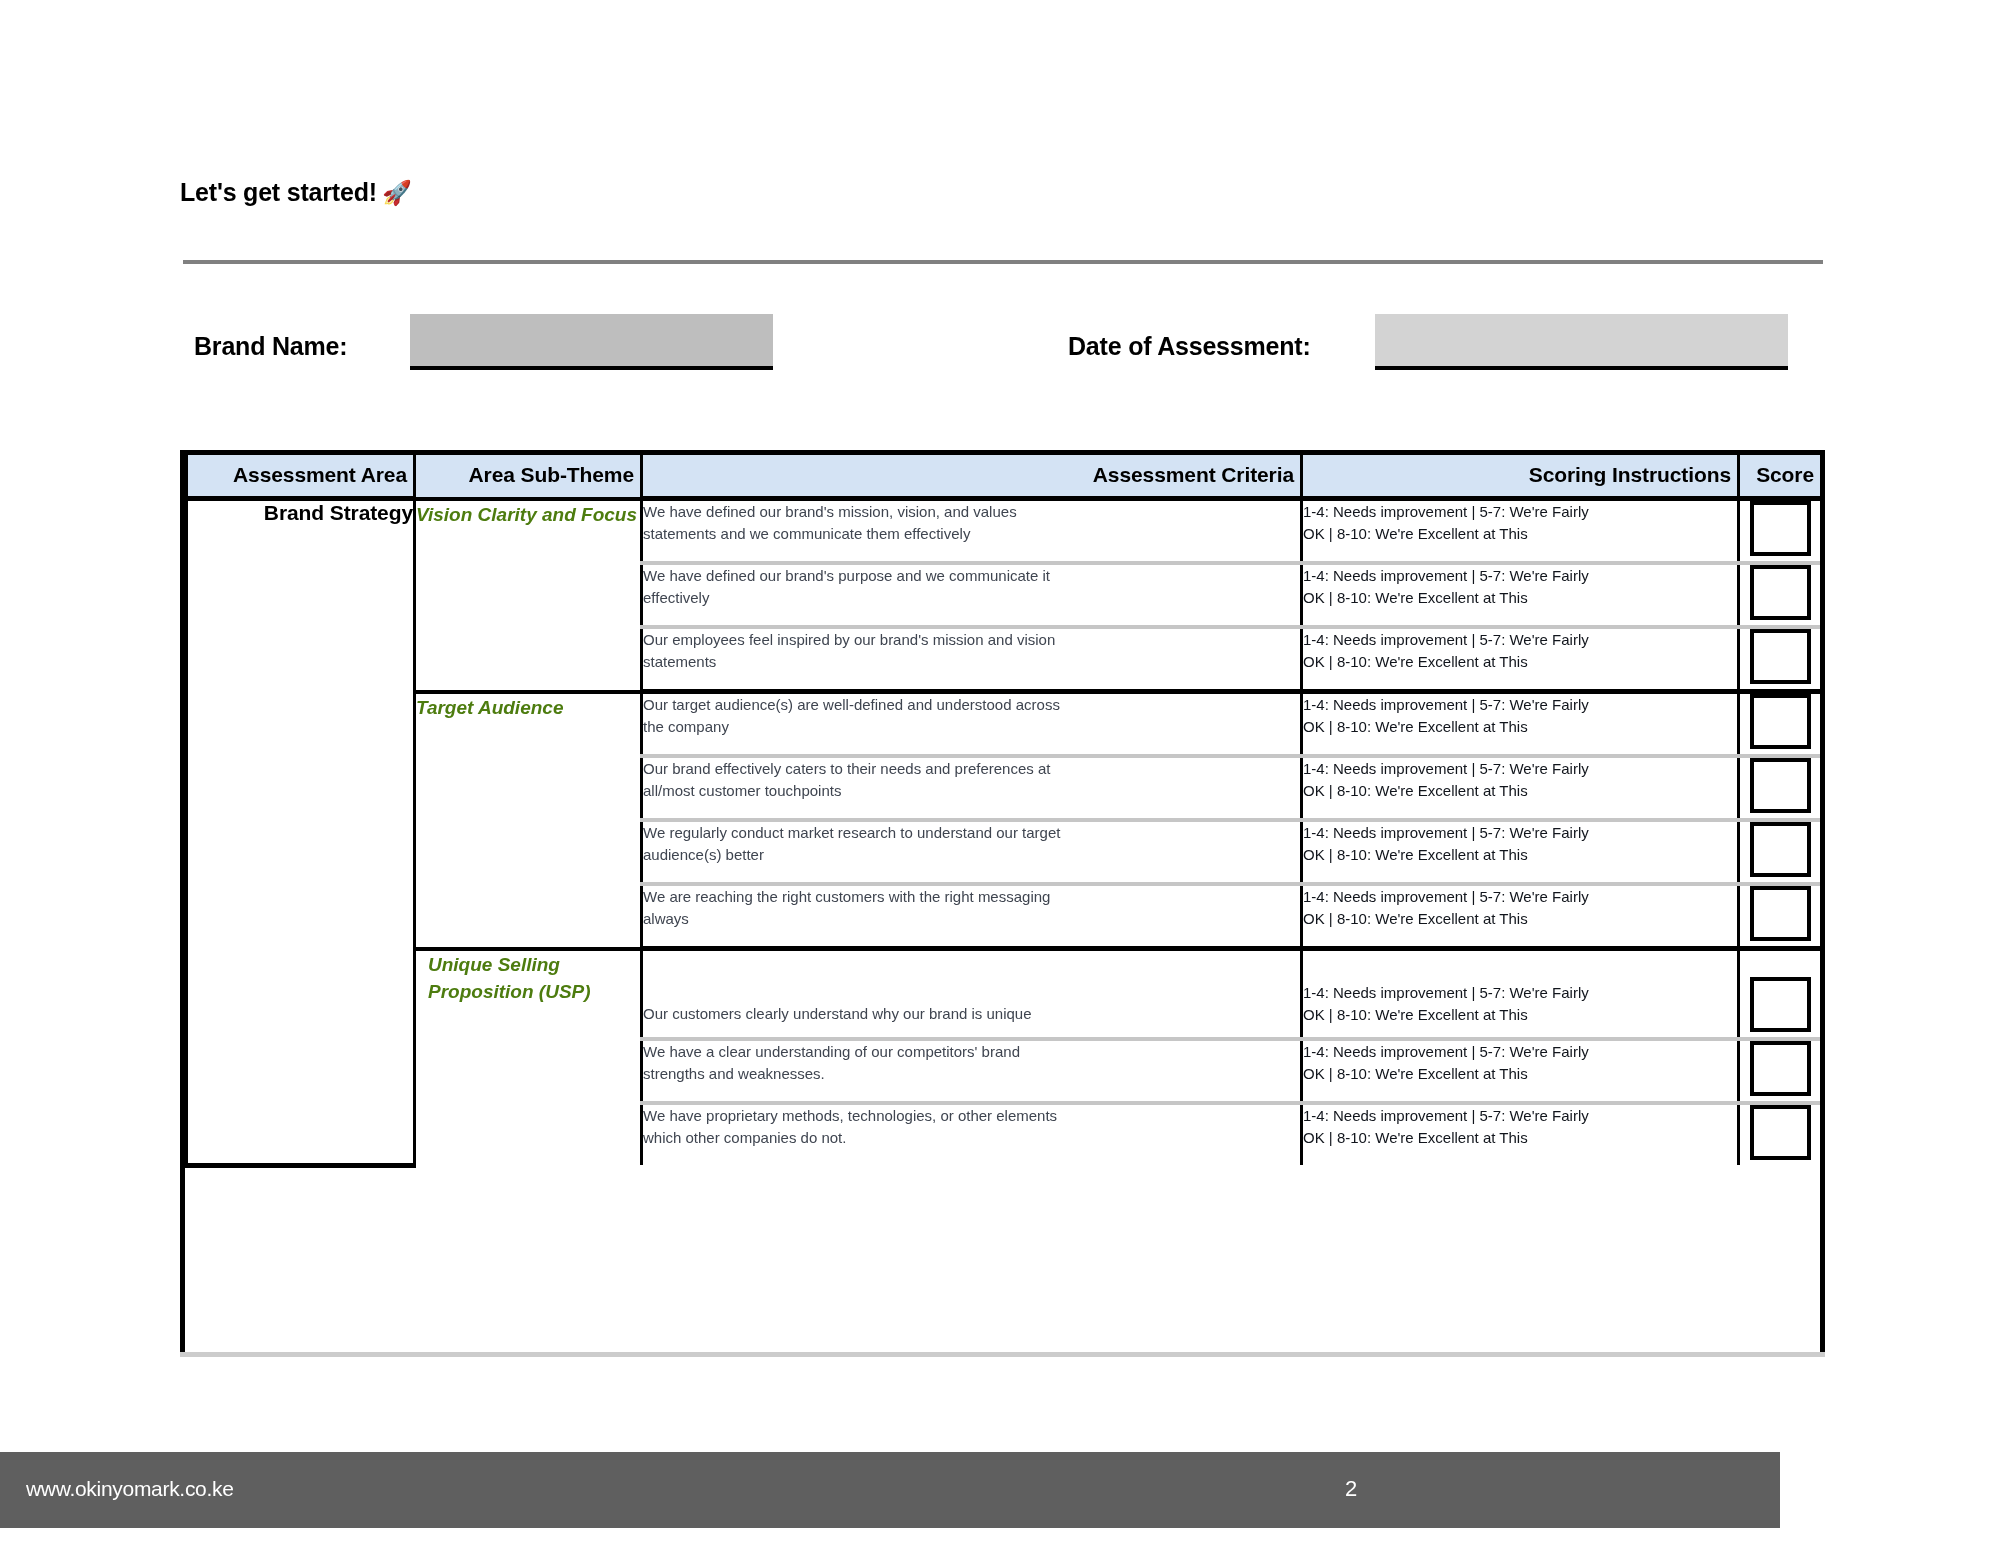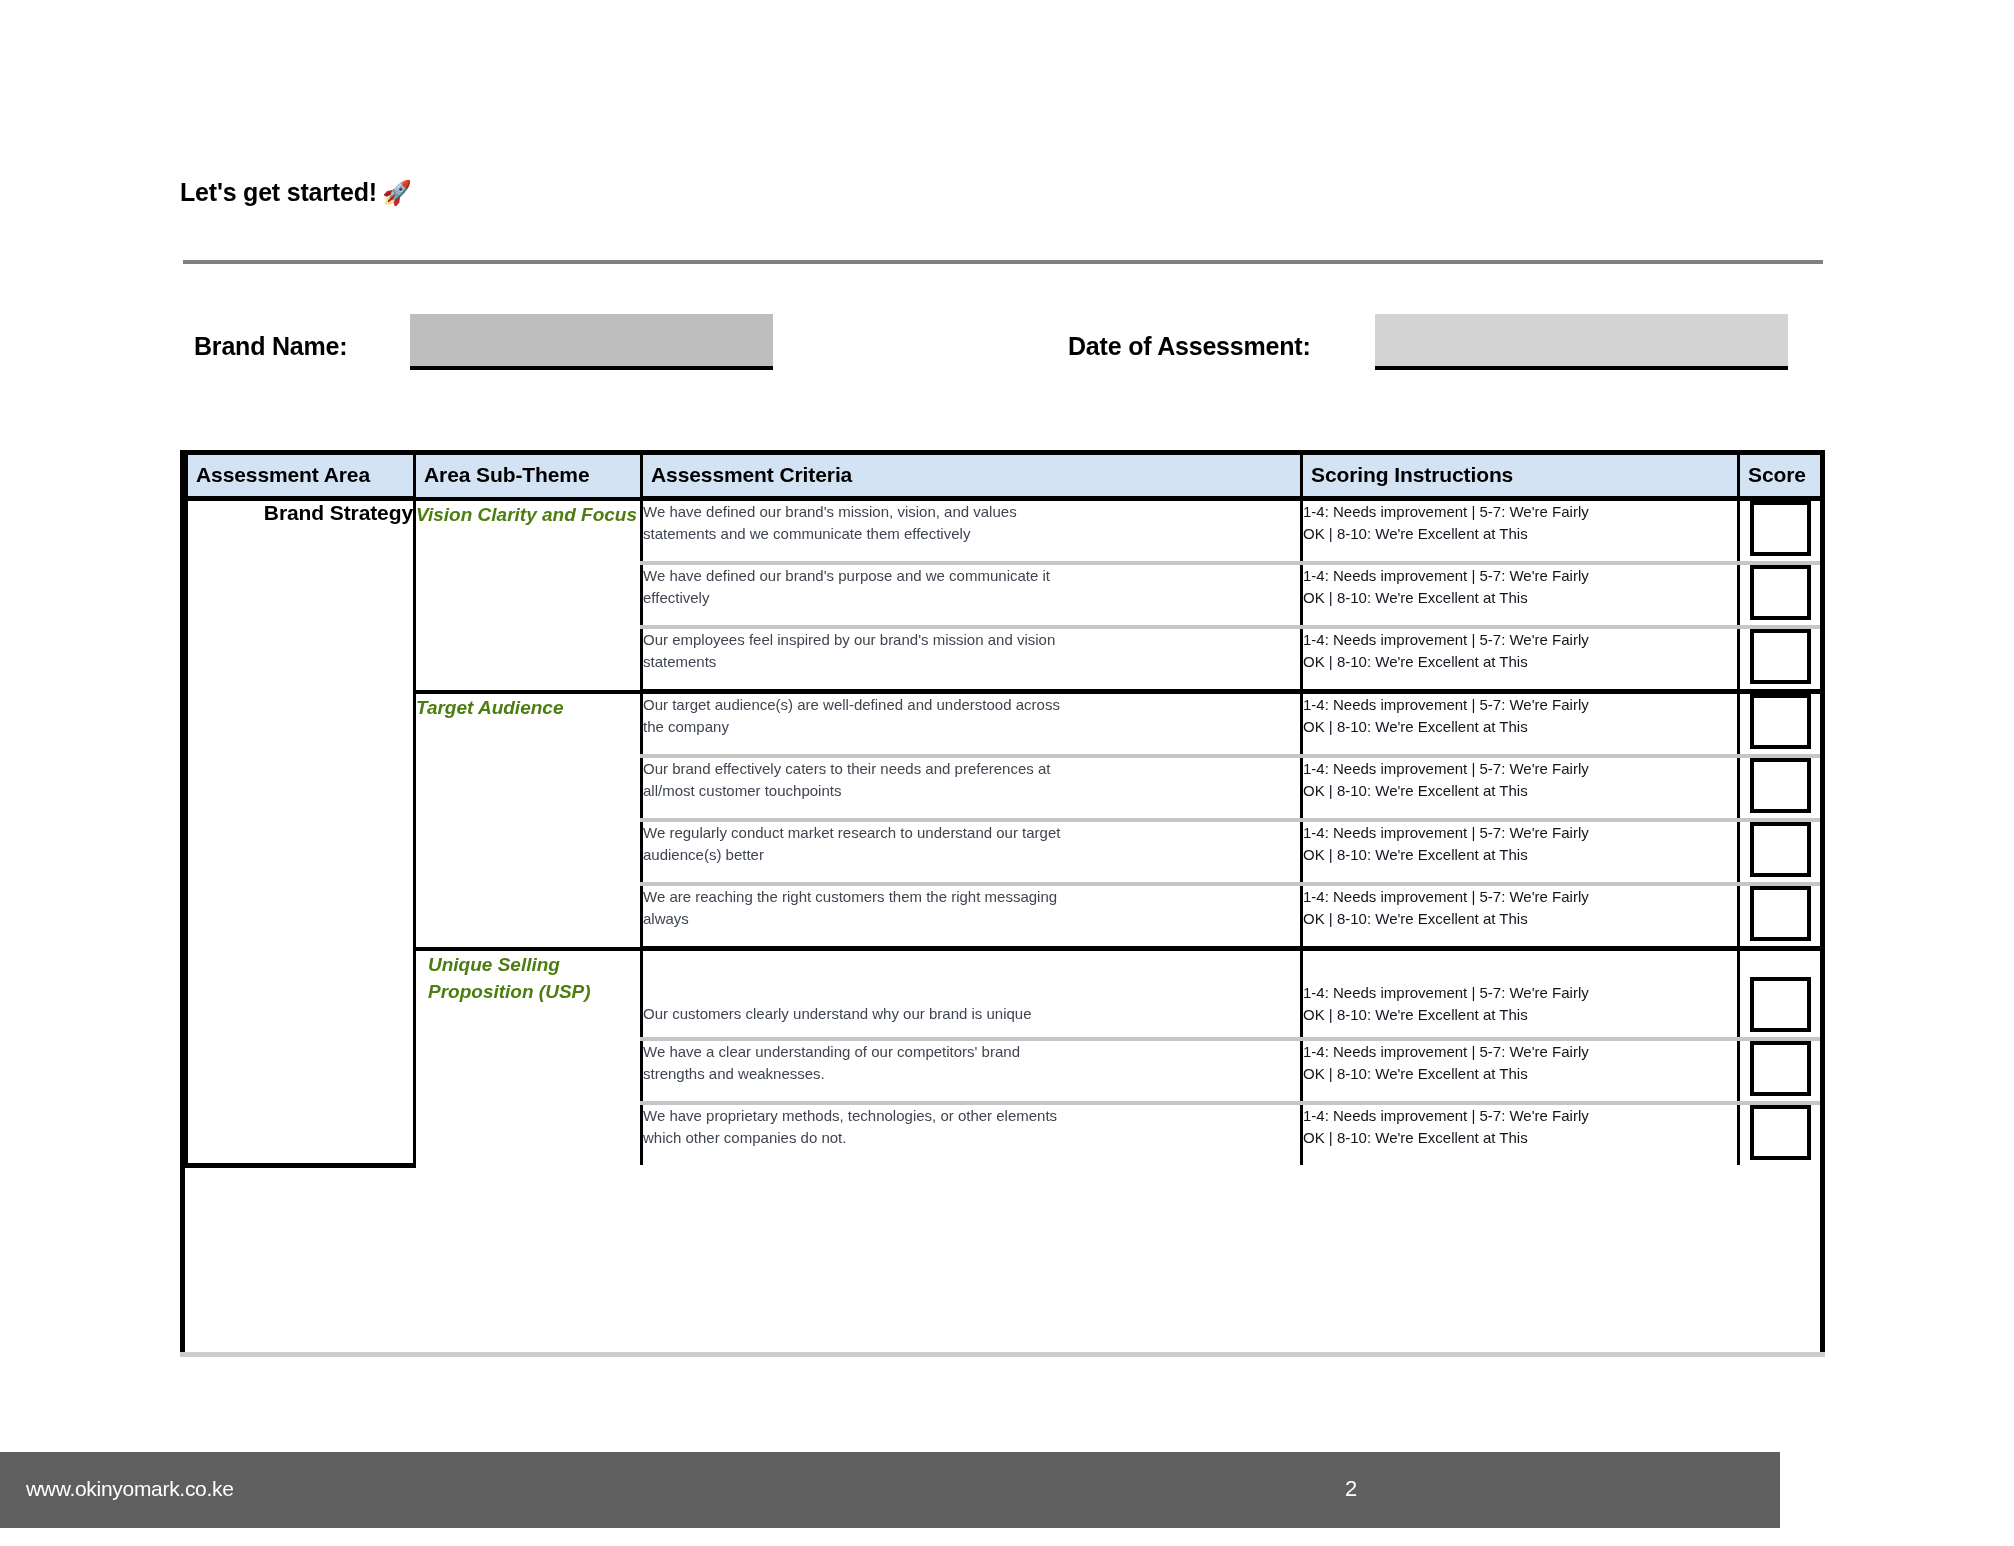--- a/index.html
+++ b/index.html
@@ -98,21 +98,21 @@
   .assess-table col.c-box    { width: 83px;  }
 
   
   .assess-table thead th {
     background: #d4e3f4;
     border: 3px solid #000000;
     border-top: 5px solid #000000;
     font-size: 21px;
     font-weight: bold;
     color: #000000;
-    text-align: left;
+    text-align: right;
     padding: 8px 6px 9px 8px;
     vertical-align: middle;
     white-space: nowrap;
     letter-spacing: -0.1px;
   }
 
   
   .assess-table td {
     border-left: 3px solid #000000;
     border-right: 3px solid #000000;
@@ -370,21 +370,21 @@
             <span class="ln">1-4: Needs improvement | 5-7: We're Fairly</span>
             <span class="ln">OK | 8-10: We're Excellent at This</span>
           </td>
           <td class="cell-box">
             <span class="score-input"></span>
           </td>
         </tr>
 
         <tr class="sep-row">
           <td class="cell-crit">
-            <span class="ln">We are reaching the right customers them the right messaging</span>
+            <span class="ln">We are reaching the right customers with the right messaging</span>
             <span class="ln">always</span>
           </td>
           <td class="cell-score">
             <span class="ln">1-4: Needs improvement | 5-7: We're Fairly</span>
             <span class="ln">OK | 8-10: We're Excellent at This</span>
           </td>
           <td class="cell-box">
             <span class="score-input"></span>
           </td>
         </tr>

